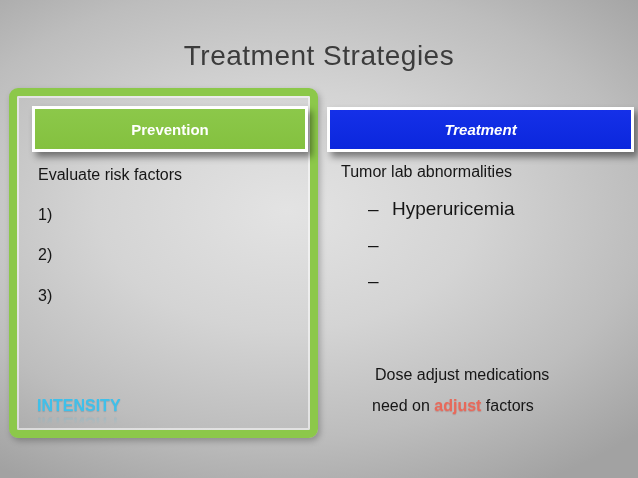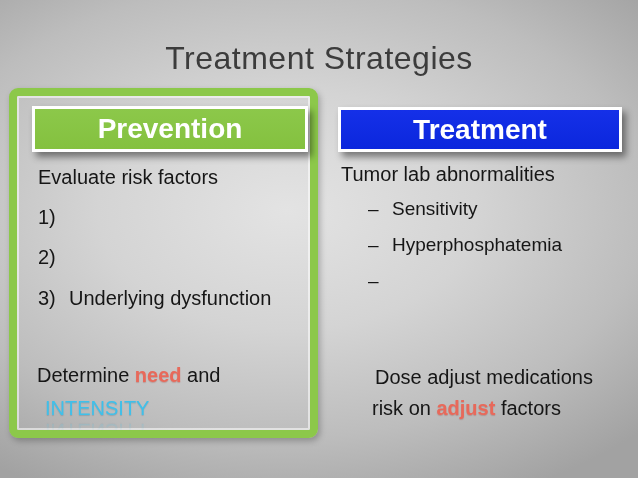--- a/index.html
+++ b/index.html
@@ -8,64 +8,64 @@
     width:638px;height:478px;
     overflow:hidden;
     font-family:"Liberation Sans", sans-serif;
     background:
       radial-gradient(ellipse 78% 66% at 45% 44%, #e3e3e3 0%, #d4d4d4 38%, #bdbdbd 72%, #a2a2a2 100%);
     color:#161616;
   }
   .title{
     position:absolute;left:0;right:0;top:40px;
     text-align:center;
-    font-size:32px;font-weight:300;
+    font-size:28px;font-weight:300;
     color:#3c3c3c;
     letter-spacing:0.5px;
   }
   .green-frame{
     position:absolute;left:9px;top:88px;
     width:309px;height:350px;
     box-sizing:border-box;
     border:8px solid var(--prevention-green,#8cc84a);
     border-radius:9px;
     box-shadow:2px 3px 6px rgba(0,0,0,0.25), inset 0 0 0 2px rgba(255,255,255,0.55);
   }
   .header-box{
     position:absolute;
     box-sizing:border-box;
     border:3px solid #ffffff;
     display:flex;align-items:center;justify-content:center;
-    color:#ffffff;font-weight:bold;font-size:28px;
+    color:#ffffff;font-weight:bold;font-size:15px;
     box-shadow:4px 5px 7px rgba(0,0,0,0.45);
   }
   .prevention-header{
     left:32px;top:106px;width:276px;height:46px;
     background:linear-gradient(var(--prevention-green,#8cc84a), #84c13f);
   }
   .treatment-header{
-    left:338px;top:107px;width:284px;height:45px;
+    left:327px;top:107px;width:307px;height:45px;
     background:linear-gradient(#1530e8, var(--treatment-blue,#0b27dd));
+    font-style:italic;
   }
-  .line{position:absolute;font-size:20px;white-space:nowrap;}
+  .line{position:absolute;font-size:16px;white-space:nowrap;}
   .num-row{display:flex;}
   .num{width:31px;flex:none;}
   .dash-row{display:flex;font-size:19px;}
   .dash{width:24px;flex:none;}
   .hl-coral{
     color:var(--highlight-coral,#e8695a);
     font-weight:700;
     text-shadow:0 1px 1px rgba(150,40,30,0.25);
   }
   .hl-cyan{
     color:var(--highlight-cyan,#3fc0ea);
-    font-weight:400;
+    font-weight:700;
     position:relative;display:inline-block;
     text-shadow:0 1px 1px rgba(20,100,140,0.25);
-    margin-left:8px;
   }
   .reflection{
     position:absolute;left:0;top:97%;
     transform:scaleY(-1);
     opacity:0.30;
     pointer-events:none;
     -webkit-mask-image:linear-gradient(to top, #000 0%, transparent 55%);
     mask-image:linear-gradient(to top, #000 0%, transparent 55%);
   }
 </style>
@@ -84,42 +84,37 @@
   <div class="line" style="left:38px;top:166px;">Evaluate risk factors</div>
 
   <div class="line num-row" style="left:38px;top:206px;">
     <span class="num">1)</span>
   </div>
   <div class="line num-row" style="left:38px;top:246px;">
     <span class="num">2)</span>
   </div>
   <div class="line num-row" style="left:38px;top:287px;">
     <span class="num">3)</span>
-    <span>Underlying dysfunction</span>
   </div>
 
-  <div class="line" style="left:37px;top:364px;">
-    <span>Determine </span><span class="hl-coral">need</span><span> and</span>
-  </div>
   <div class="line" style="left:37px;top:397px;">
     <span class="hl-cyan"><span>INTENSITY</span><span class="reflection">INTENSITY</span></span>
   </div>
 
   <div class="line" style="left:341px;top:163px;">Tumor lab abnormalities</div>
 
   <div class="line dash-row" style="left:368px;top:198px;">
     <span class="dash">–</span>
-    <span>Sensitivity</span>
+    <span>Hyperuricemia</span>
   </div>
   <div class="line dash-row" style="left:368px;top:234px;">
     <span class="dash">–</span>
-    <span>Hyperphosphatemia</span>
   </div>
   <div class="line dash-row" style="left:368px;top:270px;">
     <span class="dash">–</span>
   </div>
 
   <div class="line" style="left:375px;top:366px;">Dose adjust medications</div>
   <div class="line" style="left:372px;top:397px;">
-    <span>risk on </span><span class="hl-coral">adjust</span><span> factors</span>
+    <span>need on </span><span class="hl-coral">adjust</span><span> factors</span>
   </div>
 
 </div>
 
 </body></html>

